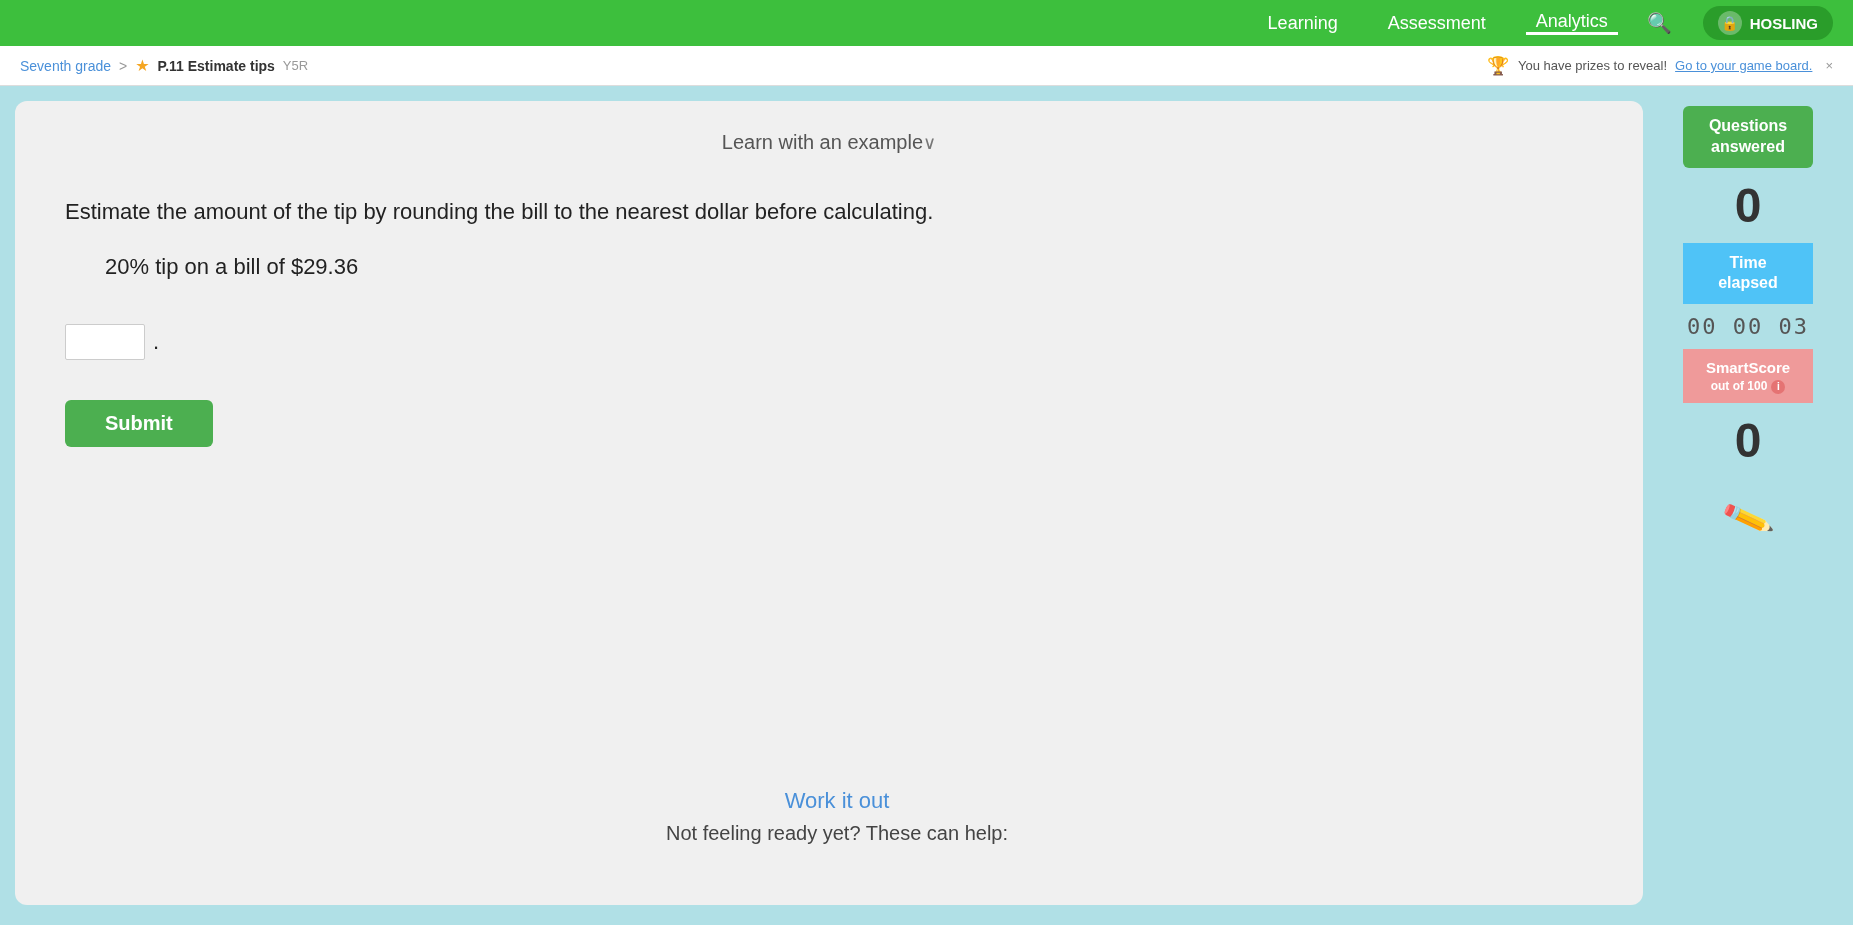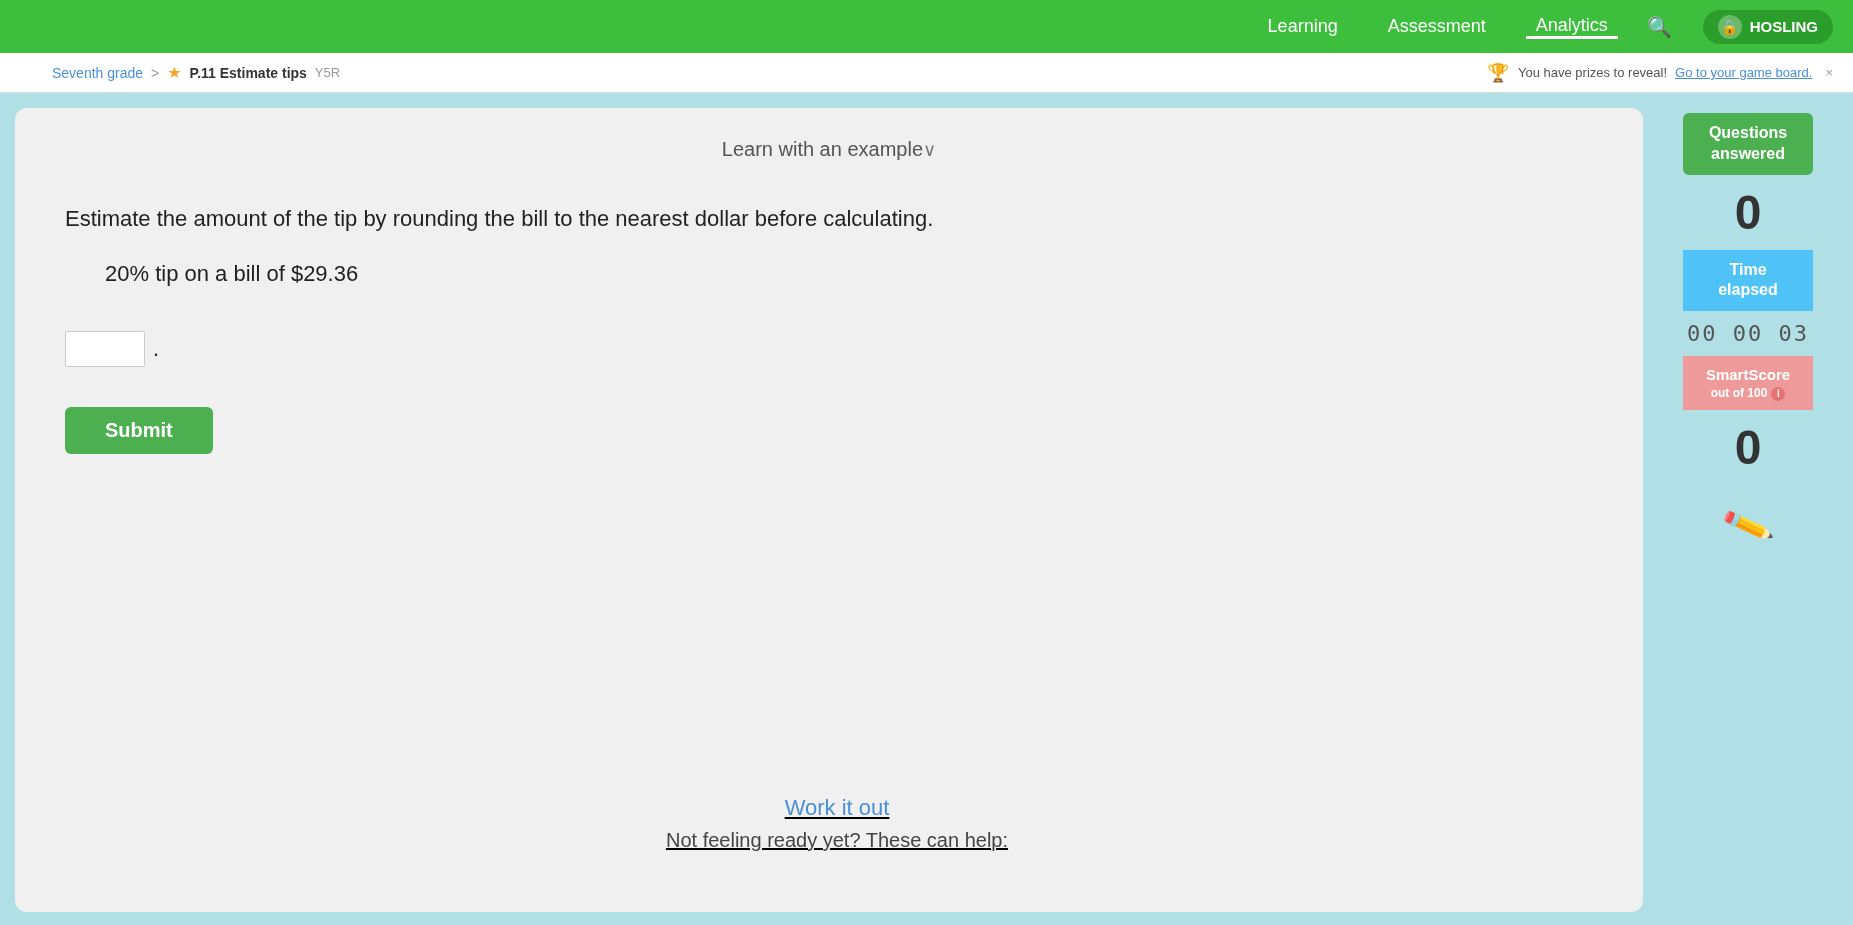--- a/index.html
+++ b/index.html
@@ -7,21 +7,21 @@
       font-family: 'Segoe UI', Arial, sans-serif;
       background: #b0e0e6;
       width: 1853px;
       min-height: 925px;
       overflow-x: hidden;
     }
 
     
     .top-nav {
       background: #3dbf3d;
-      height: 53px;
+      height: 46px;
       display: flex;
       align-items: center;
       justify-content: flex-end;
       padding: 0 20px;
       gap: 30px;
     }
     .nav-item {
       color: white;
       font-size: 18px;
       font-weight: 500;
@@ -68,21 +68,20 @@
       padding: 0 20px;
       border-bottom: 1px solid #ddd;
       justify-content: space-between;
     }
     .breadcrumb {
       display: flex;
       align-items: center;
       gap: 8px;
       font-size: 14px;
       color: #555;
-      margin-left: 32px;
     }
     .breadcrumb-sep { color: #999; }
     .breadcrumb-star { color: #f5a623; font-size: 16px; }
     .breadcrumb-link { color: #4a90d9; cursor: pointer; }
     .breadcrumb-skill { font-weight: 600; color: #333; }
     .breadcrumb-code { color: #999; font-size: 13px; }
 
     .prize-banner {
       display: flex;
       align-items: center;
@@ -174,21 +173,20 @@
     }
 
     
     .bottom-section {
       text-align: center;
       position: absolute;
       bottom: 60px;
       left: 16px;
       right: 0;
       padding: 0 70px;
-      text-decoration: underline;
     }
     .work-it-out {
       color: #4a90d9;
       font-size: 22px;
       font-weight: 500;
       cursor: pointer;
       margin-bottom: 8px;
     }
     .not-ready {
       font-size: 20px;

